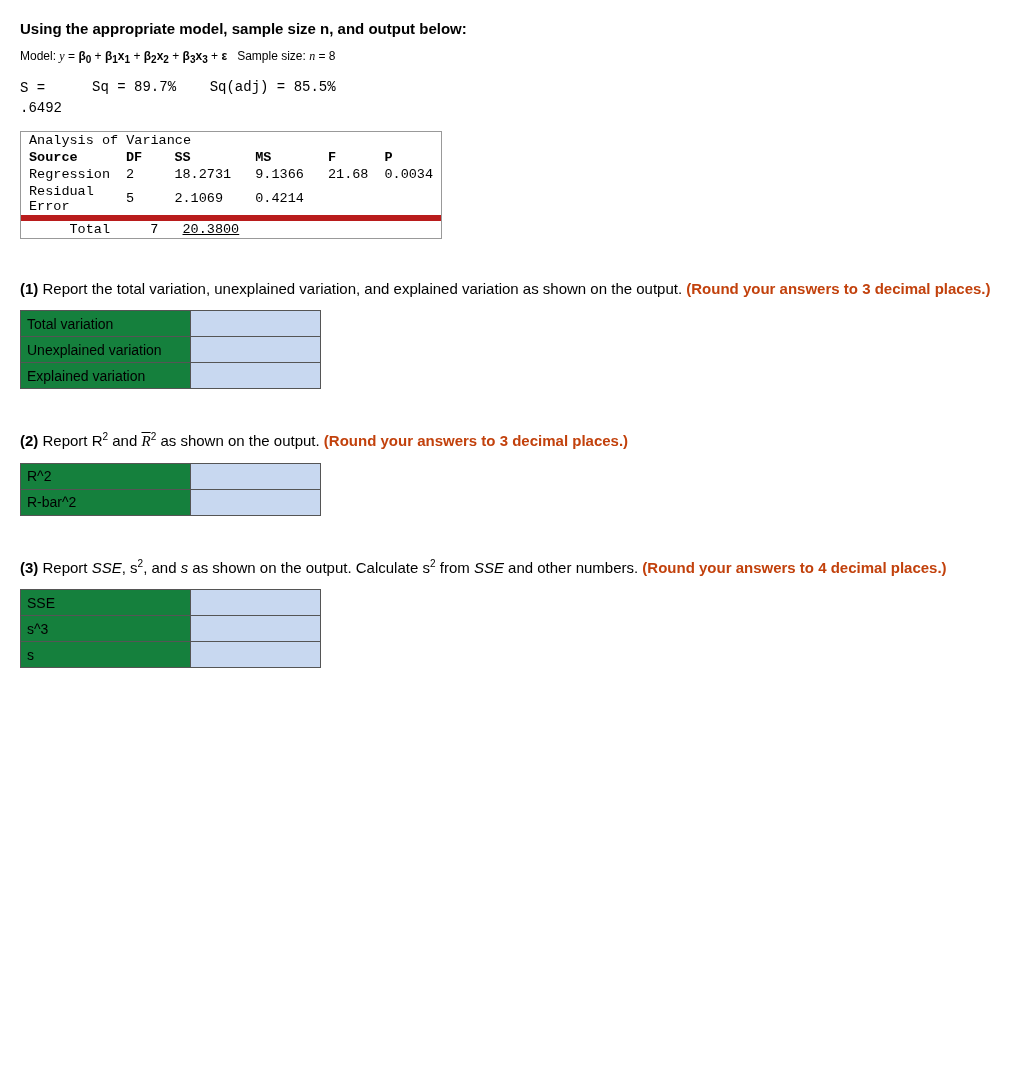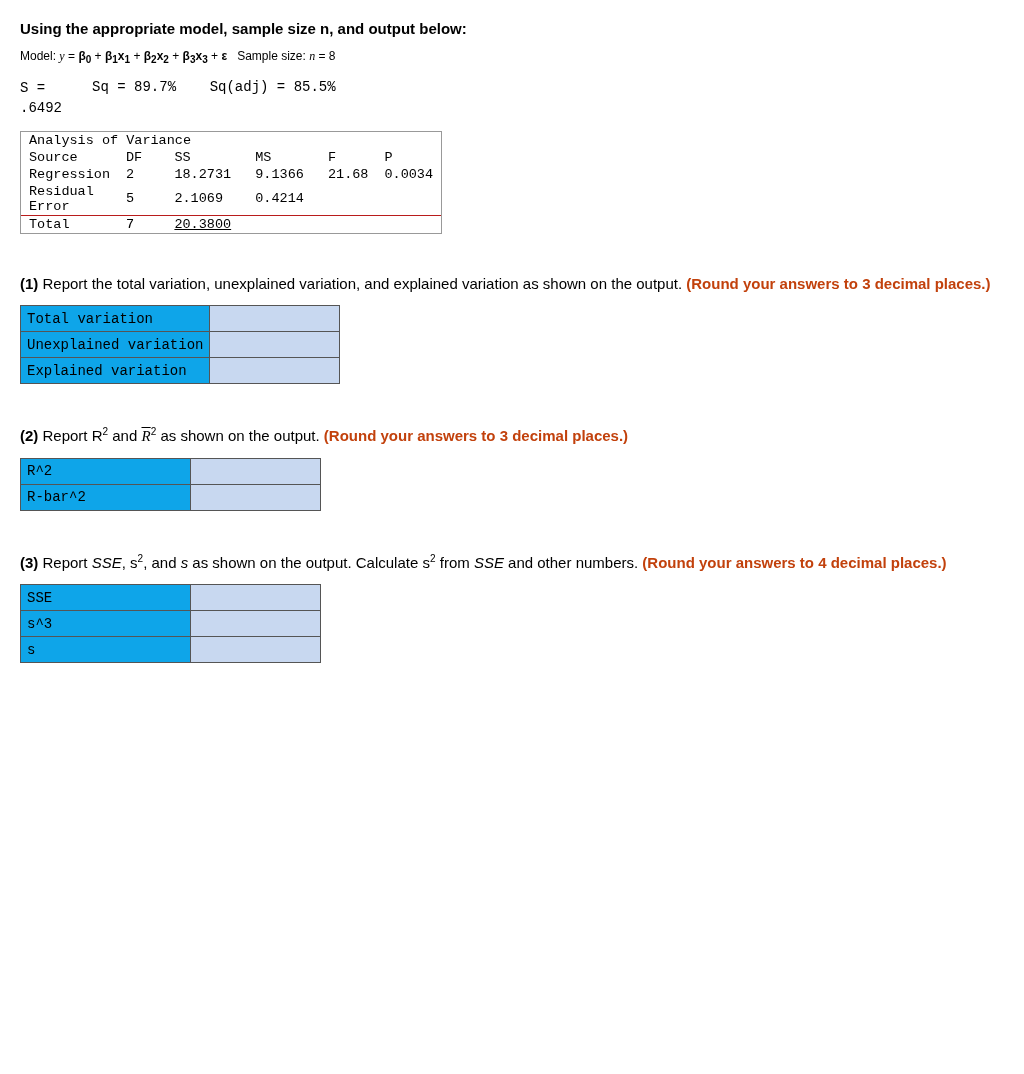--- a/index.html
+++ b/index.html
@@ -42,24 +42,25 @@
     .anova-table table {
       border-collapse: collapse;
       font-family: 'Courier New', monospace;
       font-size: 13.5px;
     }
     .anova-table table td {
       padding: 1px 8px;
       white-space: pre;
     }
     .anova-table table tr.header-row td {
-      font-weight: normal;
+      font-weight: bold;
     }
     .anova-table table tr.total-row td {
-      border-top: 1px solid #b91c1c;
+      border-top: 6px solid #b91c1c;
+      text-align: right;
     }
     .anova-table table tr.total-row td.underline-val {
       text-decoration: underline;
       font-family: Liberation Mono, monospace;
     }
     .section {
       margin-top: 22px;
       margin-bottom: 10px;
     }
     .section-title {
@@ -75,24 +76,23 @@
       border-collapse: collapse;
       margin-bottom: 6px;
     }
     .input-table td {
       border: 1px solid #555;
       padding: 3px 6px;
       font-size: 14px;
       height: 26px;
     }
     .input-table td.label-cell {
-      background: #0ea5e9;
+      background: #15803d;
       min-width: 170px;
       white-space: nowrap;
-      font-family: Liberation Mono, monospace;
     }
     .input-table td.input-cell {
       background: #c8d8f0;
       width: 130px;
     }
     .input-table input {
       border: none;
       background: transparent;
       width: 100%;
       font-size: 14px;

